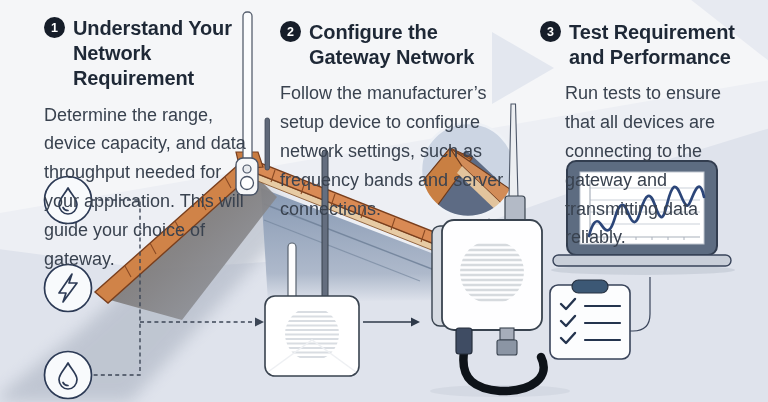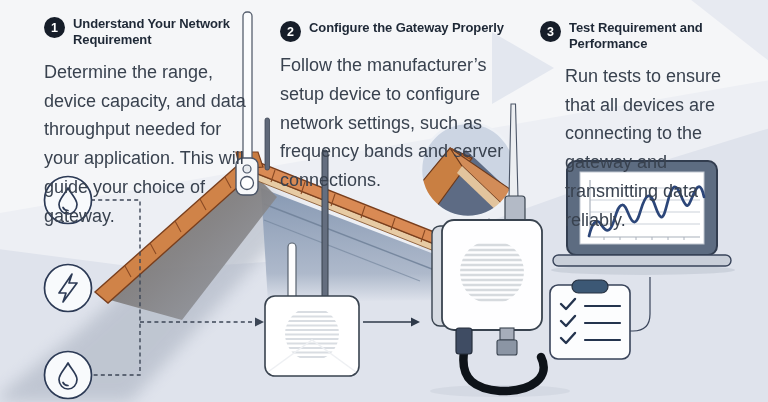--- a/index.html
+++ b/index.html
@@ -13,21 +13,21 @@
   .bandB{background:#dfe3ec;clip-path:polygon(0 62%,20% 67%,52% 63%,83% 42%,100% 32%,100% 100%,0 100%);}
   .wedge{background:#e7eaf1;clip-path:polygon(90% 0,100% 0,100% 15%);}
   svg.art{position:absolute;left:0;top:0;}
   .step{position:absolute;}
   .step-head{display:flex;align-items:flex-start;gap:8px;}
   .badge{
     width:21px;height:21px;border-radius:50%;background:#161d29;color:#ffffff;
     font-size:12.5px;font-weight:bold;display:flex;align-items:center;justify-content:center;
     flex:0 0 auto;margin-top:1px;
   }
-  .title{font-size:13px;font-weight:bold;color:#1e2836;line-height:1.26;letter-spacing:-0.1px;}
+  .title{font-size:20px;font-weight:bold;color:#1e2836;line-height:1.26;letter-spacing:-0.1px;}
   .body{font-size:18px;color:#39424f;line-height:1.6;margin-top:9px;}
   #s1{left:44px;top:16px;width:214px;}
   #s1 .title{width:178px;}
   #s1 .body{width:206px;}
   #s2{left:280px;top:20px;width:240px;}
   #s2 .title{width:205px;}
   #s2 .body{width:236px;}
   #s3{left:540px;top:20px;width:200px;}
   #s3 .title{width:168px;}
   #s3 .body{width:182px;margin-left:25px;}
@@ -192,21 +192,21 @@
     <div class="step-head">
       <div class="badge">1</div>
       <div class="title">Understand Your Network Requirement</div>
     </div>
     <div class="body">Determine the range, device capacity, and data throughput needed for your application. This will guide your choice of gateway.</div>
   </div>
 
   <div class="step" id="s2">
     <div class="step-head">
       <div class="badge">2</div>
-      <div class="title">Configure the Gateway Properly</div>
+      <div class="title">Configure the Gateway Network</div>
     </div>
     <div class="body">Follow the manufacturer’s setup device to configure network settings, such as frequency bands and server connections.</div>
   </div>
 
   <div class="step" id="s3">
     <div class="step-head">
       <div class="badge">3</div>
       <div class="title">Test Requirement and Performance</div>
     </div>
     <div class="body">Run tests to ensure that all devices are connecting to the gateway and transmitting data reliably.</div>

